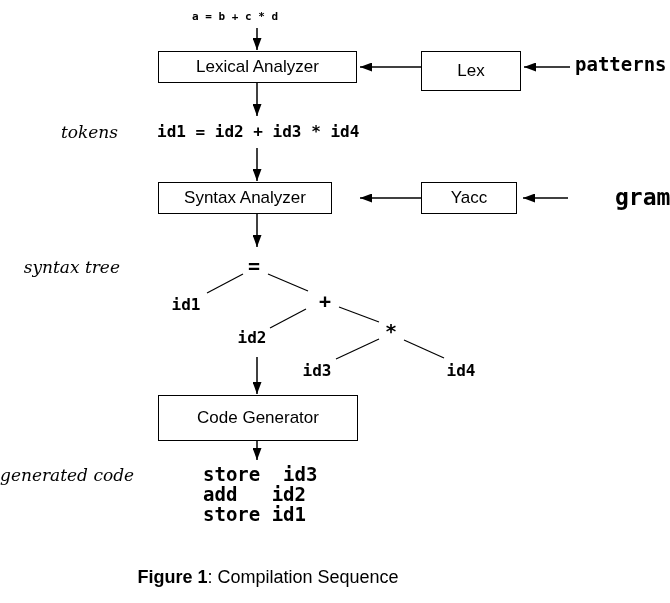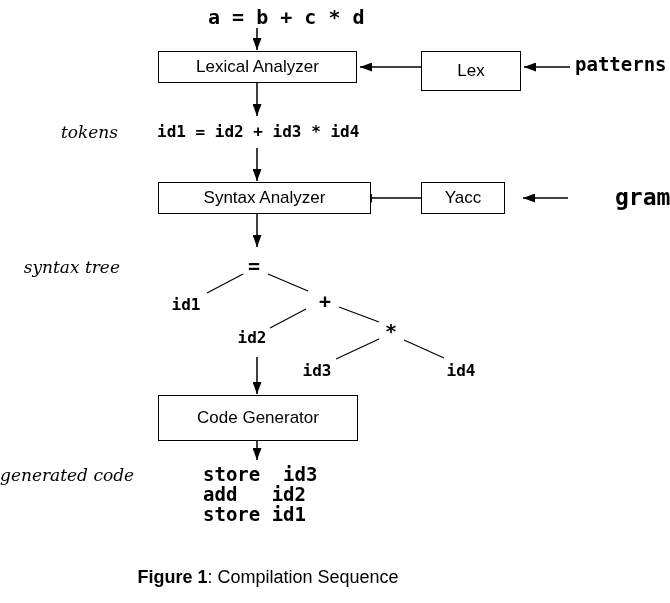--- a/index.html
+++ b/index.html
@@ -35,41 +35,41 @@
   #lbl-tokens      { top: 122px; width: 118px; }
   #lbl-syntax-tree { top: 257px; width: 120px; }
   #lbl-generated   { top: 465px; width: 117px; }
 
   .mono {
     font-family: "DejaVu Sans Mono", monospace;
     font-weight: bold;
     color: #000000;
     white-space: pre;
   }
-  #txt-source   { position: absolute; left: 208px; top: 7px;   font-size: 20px; line-height: 20px; }
+  #txt-source   { position: absolute; left: 192px; top: 7px;   font-size: 11px; line-height: 20px; }
   #txt-tokens   { position: absolute; left: 157px; top: 122px; font-size: 16px; line-height: 20px; }
   #txt-patterns { position: absolute; left: 575px; top: 53px;  font-size: 19px; line-height: 22px; }
   #txt-grammar  { position: absolute; left: 575px; top: 186px; font-size: 23px; line-height: 22px; margin-left: 40px; }
 
   .proc-box {
     position: absolute;
     border: 1.5px solid #000000;
     background: #ffffff;
     display: flex;
     align-items: center;
     justify-content: center;
     font-family: Liberation Sans, sans-serif;
     font-size: 17px;
     color: #000000;
     box-sizing: border-box;
   }
   #box-lexical { left: 158px; top: 51px;  width: 199px; height: 32px; }
   #box-lex     { left: 421px; top: 51px;  width: 100px; height: 40px; }
-  #box-syntax  { left: 158px; top: 182px; width: 213px; height: 32px; }
-  #box-yacc    { left: 421px; top: 182px; width: 84px; height: 32px; }
+  #box-syntax  { left: 158px; top: 182px; width: 174px; height: 32px; }
+  #box-yacc    { left: 421px; top: 182px; width: 96px; height: 32px; }
   #box-codegen { left: 158px; top: 395px; width: 200px; height: 46px; }
 
   .tree-node {
     position: absolute;
     transform: translate(-50%, -50%);
     font-family: "DejaVu Sans Mono", monospace;
     font-weight: bold;
     color: #000000;
     white-space: nowrap;
   }

